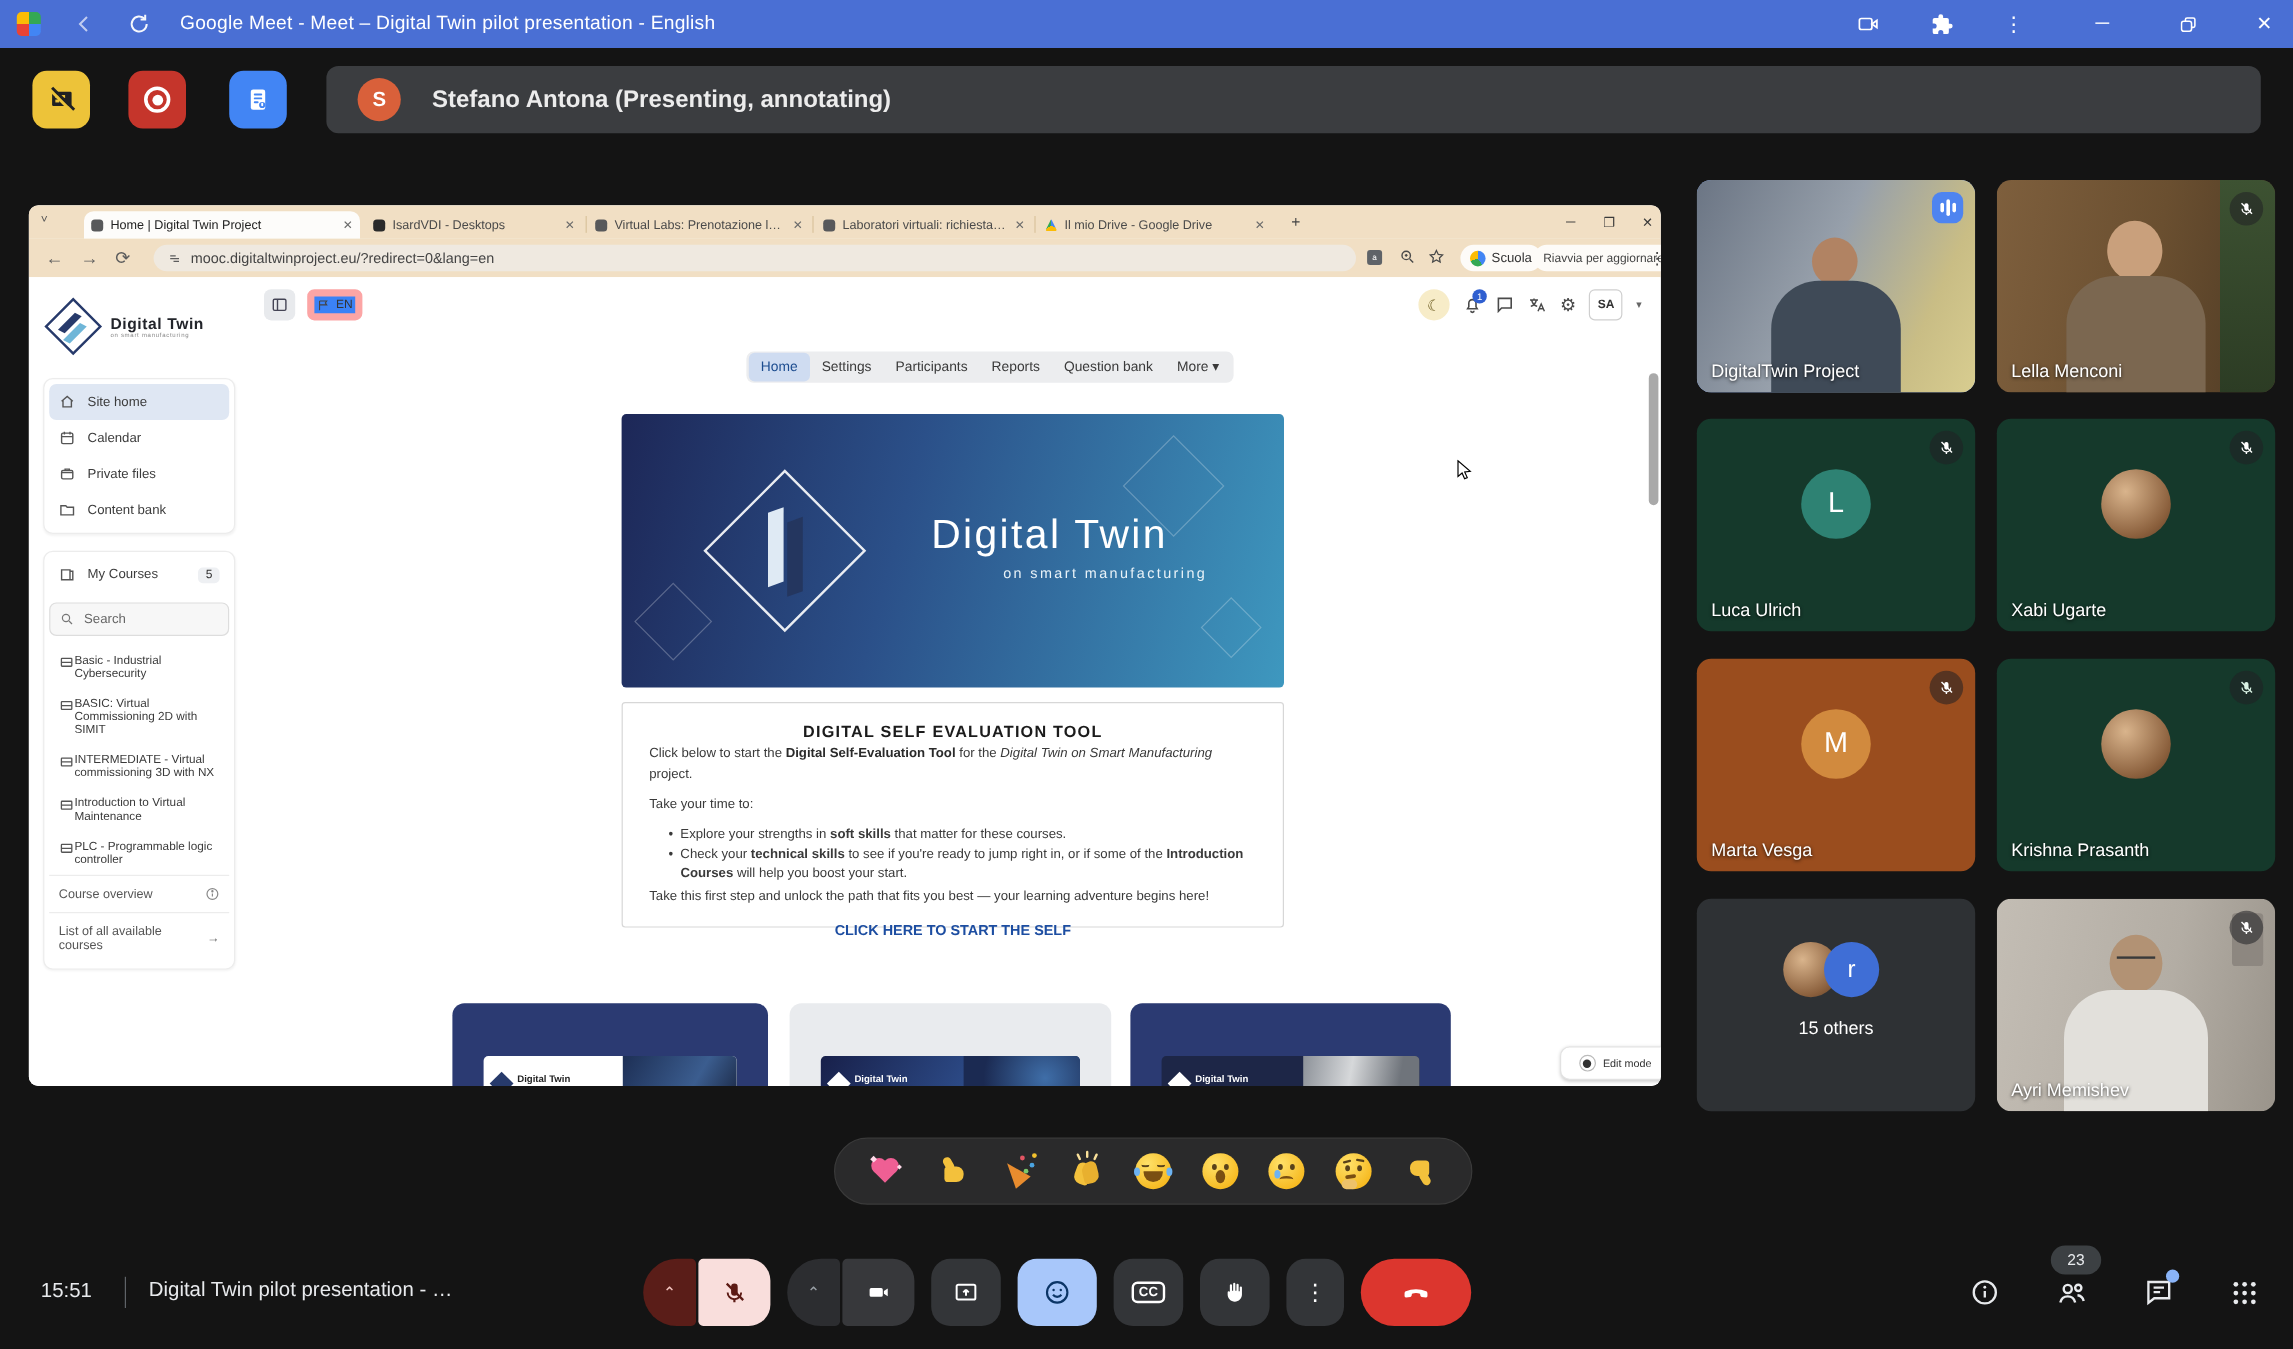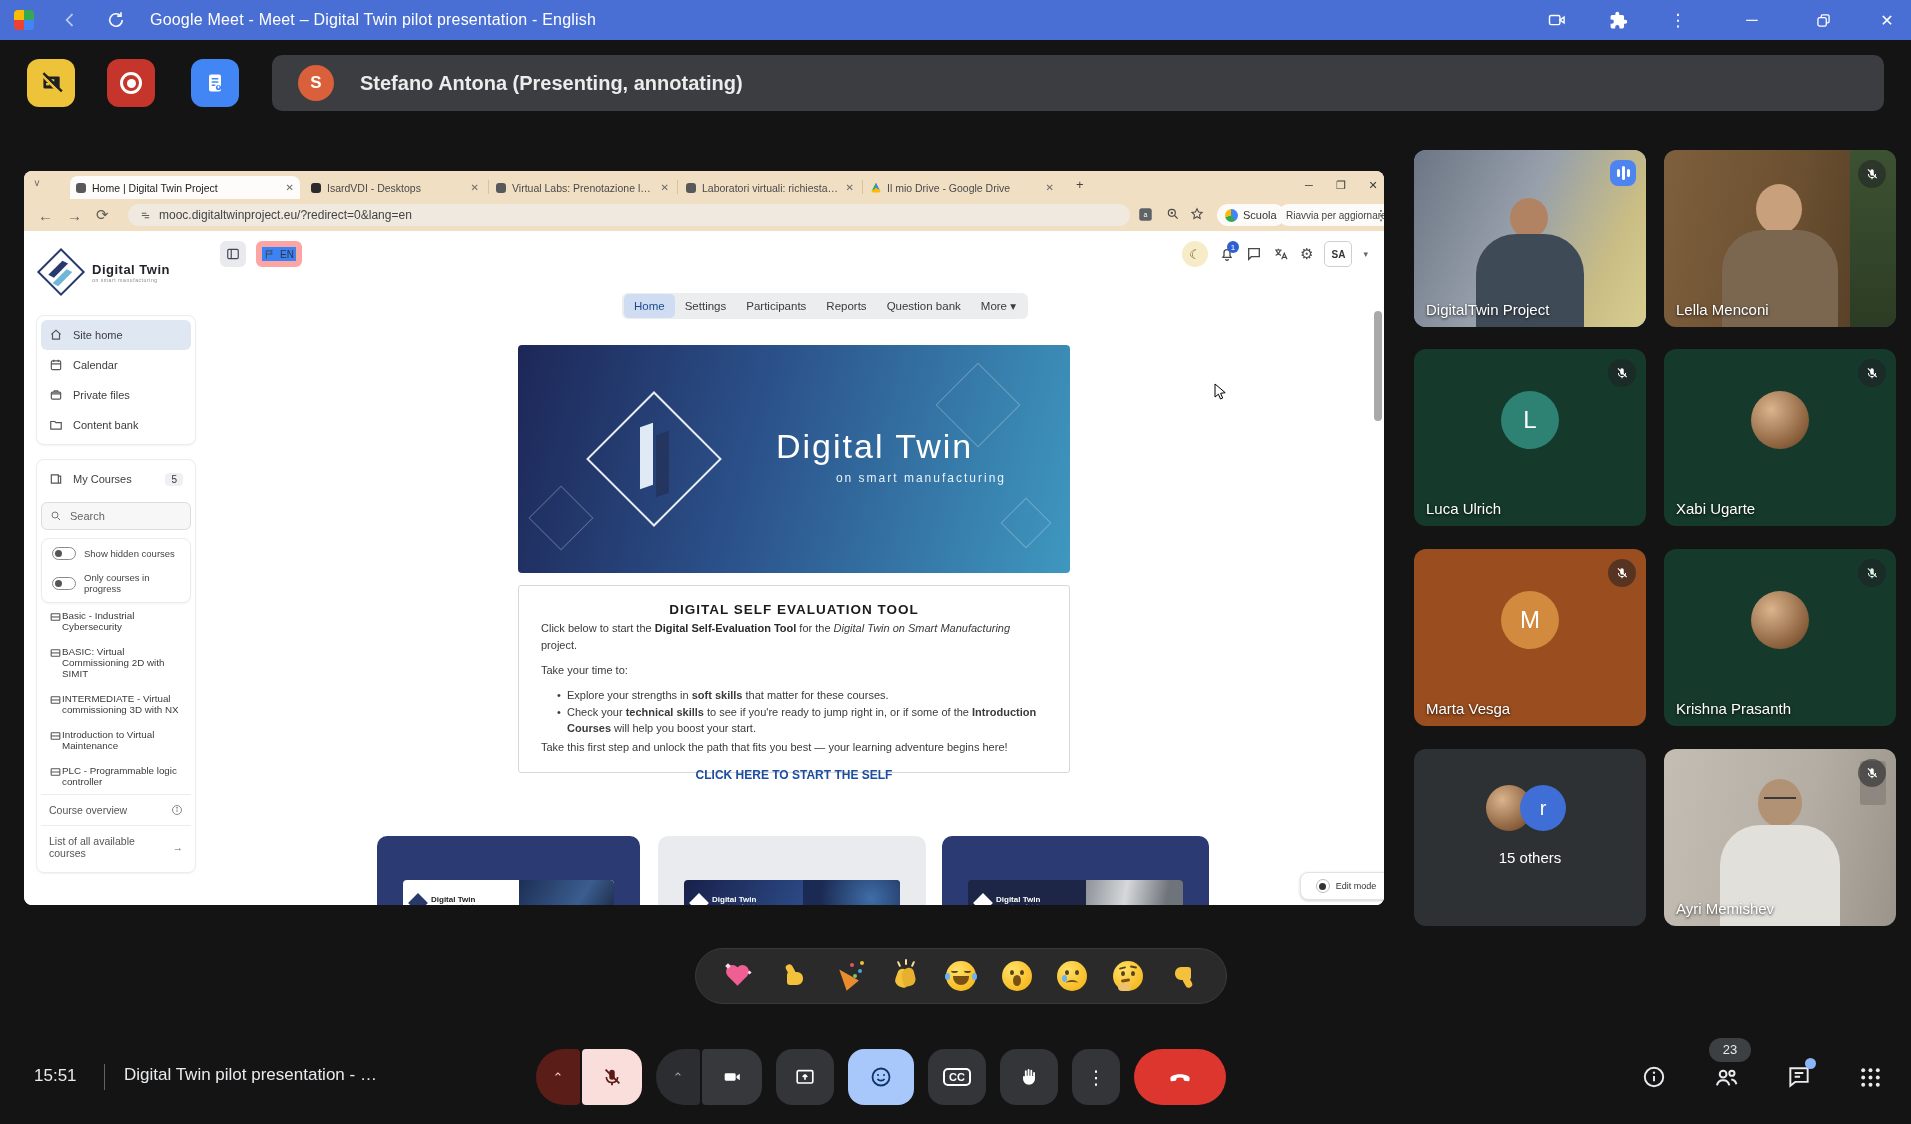--- a/index.html
+++ b/index.html
@@ -387,34 +387,20 @@
         </div>
         <div id="msearch">
           <span class="si" style="margin-right:8px">
               <svg viewBox="0 0 24 24" width="12" height="12" fill="none" stroke="#777" stroke-width="2">
                 <circle cx="10" cy="10" r="6"></circle>
                 <path d="M15 15l5 5"></path>
               </svg>
             </span>
           <span>Search</span>
         </div>
-        <div class="scard" style="padding:2px">
-          <div class="togglerow">
-            <span class="tog">
-                <i></i>
-              </span>
-            <span>Show hidden courses</span>
-          </div>
-          <div class="togglerow">
-            <span class="tog">
-                <i></i>
-              </span>
-            <span>Only courses in progress</span>
-          </div>
-        </div>
         <div class="crow">
           <span class="si">
               <svg viewBox="0 0 24 24" width="13" height="13" fill="none" stroke="#555" stroke-width="2">
                 <rect x="4" y="5" width="16" height="12" rx="1"></rect>
                 <path d="M4 11h16"></path>
               </svg>
             </span>
           <span>Basic - Industrial Cybersecurity</span>
         </div>
         <div class="crow">

